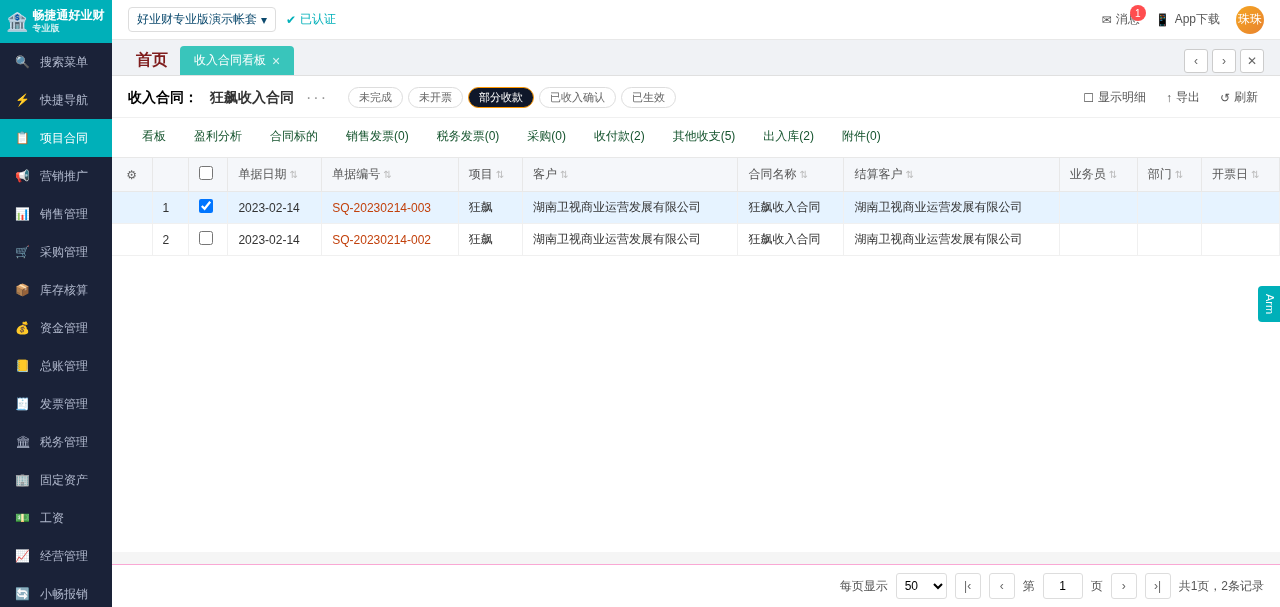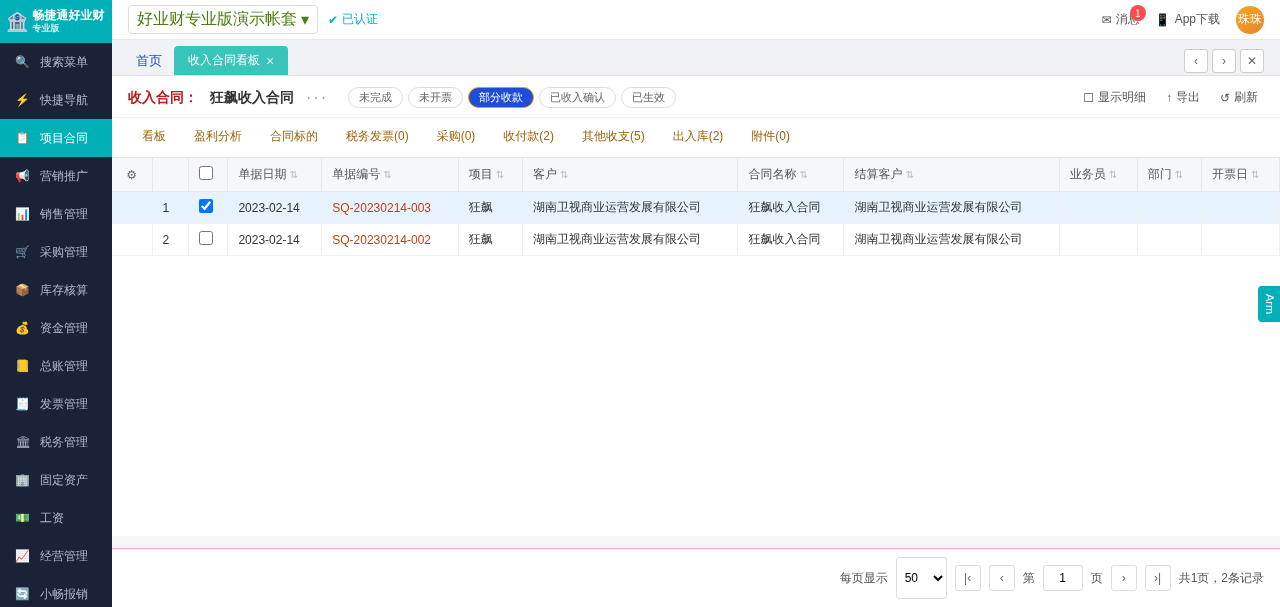--- a/index.html
+++ b/index.html
@@ -10,51 +10,51 @@
     .sidebar-logo { background: #00b0b9; padding: 8px 6px; display: flex; align-items: center; gap: 4px; color: white; font-size: 13px; font-weight: bold; }
     .sidebar-nav-item { display: flex; align-items: center; gap: 8px; padding: 10px 14px; color: #b0b8cc; font-size: 12px; cursor: pointer; position: relative; }
     .sidebar-nav-item.active { background: #00b0b9; color: white; }
     .sidebar-nav-item .icon { width: 18px; height: 18px; display: flex; align-items: center; justify-content: center; flex-shrink: 0; }
 
     
     .main { flex: 1; display: flex; flex-direction: column; overflow: hidden; }
 
     
     .topbar { background: white; border-bottom: 1px solid #e8e8e8; display: flex; align-items: center; padding: 0 16px; height: 40px; gap: 10px; }
-    .company-select { display: flex; align-items: center; gap: 4px; border: 1px solid #ddd; border-radius: 4px; padding: 3px 8px; font-size: 16px; color: #4d7c0f; cursor: pointer; background: white; }
+    .company-select { display: flex; align-items: center; gap: 4px; border: 1px solid #ddd; border-radius: 4px; padding: 3px 8px; font-size: 12px; color: #0c4a6e; cursor: pointer; background: white; }
     .verified-badge { display: flex; align-items: center; gap: 4px; color: #00b0b9; font-size: 12px; }
     .topbar-right { margin-left: auto; display: flex; align-items: center; gap: 16px; }
     .topbar-action { display: flex; align-items: center; gap: 4px; font-size: 12px; color: #555; cursor: pointer; position: relative; }
     .badge { background: #ff4d4f; color: white; border-radius: 50%; width: 16px; height: 16px; font-size: 10px; display: flex; align-items: center; justify-content: center; position: absolute; top: -6px; right: -6px; }
     .avatar { width: 28px; height: 28px; border-radius: 50%; background: linear-gradient(135deg, #f5a623, #e8822e); display: flex; align-items: center; justify-content: center; color: white; font-size: 12px; }
 
     
     .tabbar { background: #f0f2f5; border-bottom: 1px solid #e0e0e0; display: flex; align-items: center; padding: 6px 16px 0; gap: 4px; }
-    .breadcrumb-home { font-size: 13px; color: #1d4ed8; padding: 4px 8px; cursor: pointer; }
+    .breadcrumb-home { font-size: 16px; color: #7f1d1d; padding: 4px 8px; cursor: pointer; font-weight: bold; }
     .tab-item { display: flex; align-items: center; gap: 6px; padding: 6px 14px; background: #39c5bb; color: white; border-radius: 4px 4px 0 0; font-size: 12px; cursor: pointer; }
     .tab-item .close-btn { color: rgba(255,255,255,0.8); font-size: 14px; line-height: 1; cursor: pointer; }
     .tab-nav-btns { margin-left: auto; display: flex; gap: 4px; }
     .tab-nav-btn { width: 24px; height: 24px; border: 1px solid #ccc; background: white; border-radius: 3px; display: flex; align-items: center; justify-content: center; cursor: pointer; font-size: 12px; color: #666; }
 
     
     .content { flex: 1; background: white; overflow: hidden; display: flex; flex-direction: column; margin: 0; }
 
     
     .contract-header { padding: 10px 16px 8px; display: flex; align-items: center; gap: 12px; border-bottom: 1px solid #f0f0f0; }
     .more-btn { color: #999; font-size: 16px; cursor: pointer; letter-spacing: 2px; }
     .status-badges { display: flex; gap: 5px; margin-left: 8px; }
     .status-badge { padding: 2px 10px; border-radius: 12px; font-size: 11px; border: 1px solid #ddd; cursor: pointer; color: #666; }
-    .status-badge.active { background: #1d4ed8; color: white; border-color: #ff9800; }
+    .status-badge.active { background: #0f172a; color: white; border-color: #ff9800; }
     .status-badge.outline { background: white; }
     .header-actions { margin-left: auto; display: flex; align-items: center; gap: 8px; }
     .header-action-btn { display: flex; align-items: center; gap: 4px; font-size: 12px; color: #555; cursor: pointer; padding: 3px 6px; }
 
     
     .subtabs { display: flex; padding: 0 16px; border-bottom: 1px solid #e8e8e8; background: white; }
-    .subtab { padding: 10px 14px; font-size: 12px; color: #a16207; cursor: pointer; white-space: nowrap; border-bottom: 2px solid transparent; }
+    .subtab { padding: 10px 14px; font-size: 12px; color: #14532d; cursor: pointer; white-space: nowrap; border-bottom: 2px solid transparent; }
     .subtab.active { color: #00b0b9; border-bottom-color: #00b0b9; font-weight: 500; }
 
     
     .table-container { flex: 1; overflow: auto; padding: 0; }
     .data-table { width: 100%; border-collapse: collapse; font-size: 12px; }
     .data-table thead th { background: #f5f7fa; border-bottom: 1px solid #e8e8e8; border-right: 1px solid #e8e8e8; padding: 8px 10px; text-align: left; white-space: nowrap; color: #555; font-weight: normal; position: sticky; top: 0; }
     .data-table thead th:first-child { width: 40px; text-align: center; }
     .data-table tbody td { border-bottom: 1px solid #f0f0f0; border-right: 1px solid #f0f0f0; padding: 7px 10px; color: #333; white-space: nowrap; }
     .data-table tbody tr.selected { background: #e6f3ff; }
     .data-table tbody tr td:first-child { text-align: center; color: #999; width: 40px; }
@@ -64,21 +64,21 @@
     .settings-icon { color: #666; cursor: pointer; }
     .checkbox { width: 14px; height: 14px; cursor: pointer; }
 
     
     .table-footer { background: #fffde7; border-top: 1px solid #e8e8e8; padding: 8px 16px; display: flex; align-items: center; font-size: 12px; color: #555; }
 
     
     .pagination { background: white; border-top: 1px solid #f9a8d4; padding: 8px 16px; display: flex; align-items: center; justify-content: flex-end; gap: 8px; font-size: 12px; color: #555; }
     .page-btn { width: 26px; height: 26px; border: 1px solid #ddd; background: white; border-radius: 3px; display: flex; align-items: center; justify-content: center; cursor: pointer; font-size: 12px; color: #666; }
     .page-input { width: 40px; height: 26px; border: 1px solid #ddd; border-radius: 3px; text-align: center; font-size: 12px; }
-    .page-size-select { height: 42px; border: 1px solid #ddd; border-radius: 3px; font-size: 12px; padding: 0 4px; background: white; cursor: pointer; }
+    .page-size-select { height: 26px; border: 1px solid #ddd; border-radius: 3px; font-size: 12px; padding: 0 4px; background: white; cursor: pointer; }
     .scrollbar-area { height: 12px; overflow-x: auto; background: #f5f5f5; }
     .scrollbar-inner { width: 1000px; height: 1px; }
 
     
     .right-float { position: fixed; right: 0; top: 50%; transform: translateY(-50%); }
     .float-btn { background: #00b0b9; color: white; width: 22px; padding: 8px 3px; font-size: 11px; writing-mode: vertical-rl; cursor: pointer; border-radius: 4px 0 0 4px; text-align: center; line-height: 1.4; }
   </style>
 </head>
 <body>
 
@@ -194,21 +194,21 @@
     <div class="tab-nav-btns">
       <div class="tab-nav-btn">‹</div>
       <div class="tab-nav-btn">›</div>
       <div class="tab-nav-btn">✕</div>
     </div>
   </div>
 
   <div class="content">
 
     <div class="contract-header">
-      <span style="font-size:14px;font-weight:bold;color:#b91c1c;">收入合同：</span>
+      <span style="font-size:14px;font-weight:bold;color:#000000;">收入合同：</span>
       <span style="font-size:14px;font-weight:bold;color:#333;">狂飙收入合同</span>
       <span class="more-btn">···</span>
       <div class="status-badges" id="status-badges-container">
           <span class="status-badge outline">未完成</span>
           <span class="status-badge outline">未开票</span>
           <span class="status-badge active">部分收款</span>
           <span class="status-badge outline">已收入确认</span>
           <span class="status-badge outline">已生效</span>
         </div>
       <div class="header-actions">
@@ -224,20 +224,21 @@
           <span>↺</span>
           <span>刷新</span>
         </div>
       </div>
     </div>
 
     <div class="subtabs" id="subtabs-container">
         <div class="subtab">看板</div>
         <div class="subtab">盈利分析</div>
         <div class="subtab">合同标的</div>
+        <div class="subtab">销售发票(0)</div>
         <div class="subtab">税务发票(0)</div>
         <div class="subtab">采购(0)</div>
         <div class="subtab">收付款(2)</div>
         <div class="subtab">其他收支(5)</div>
         <div class="subtab">出入库(2)</div>
         <div class="subtab">附件(0)</div>
       </div>
 
     <div class="table-container">
       <table class="data-table">

